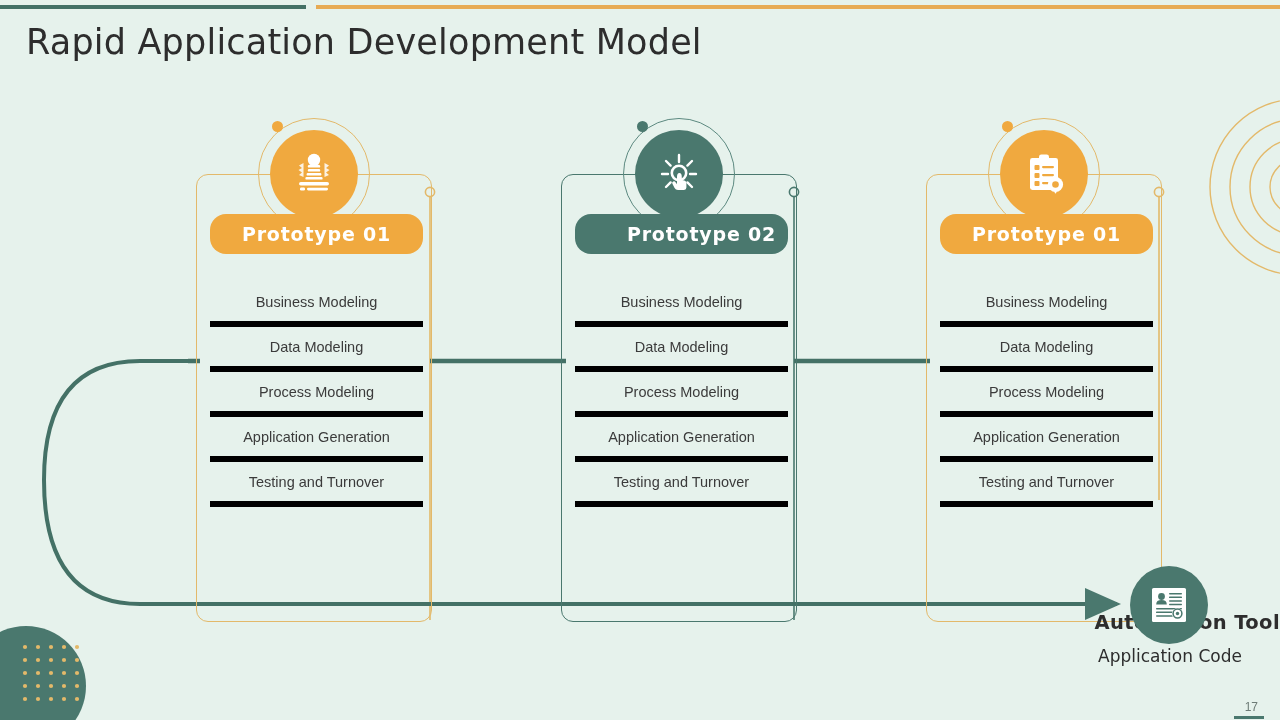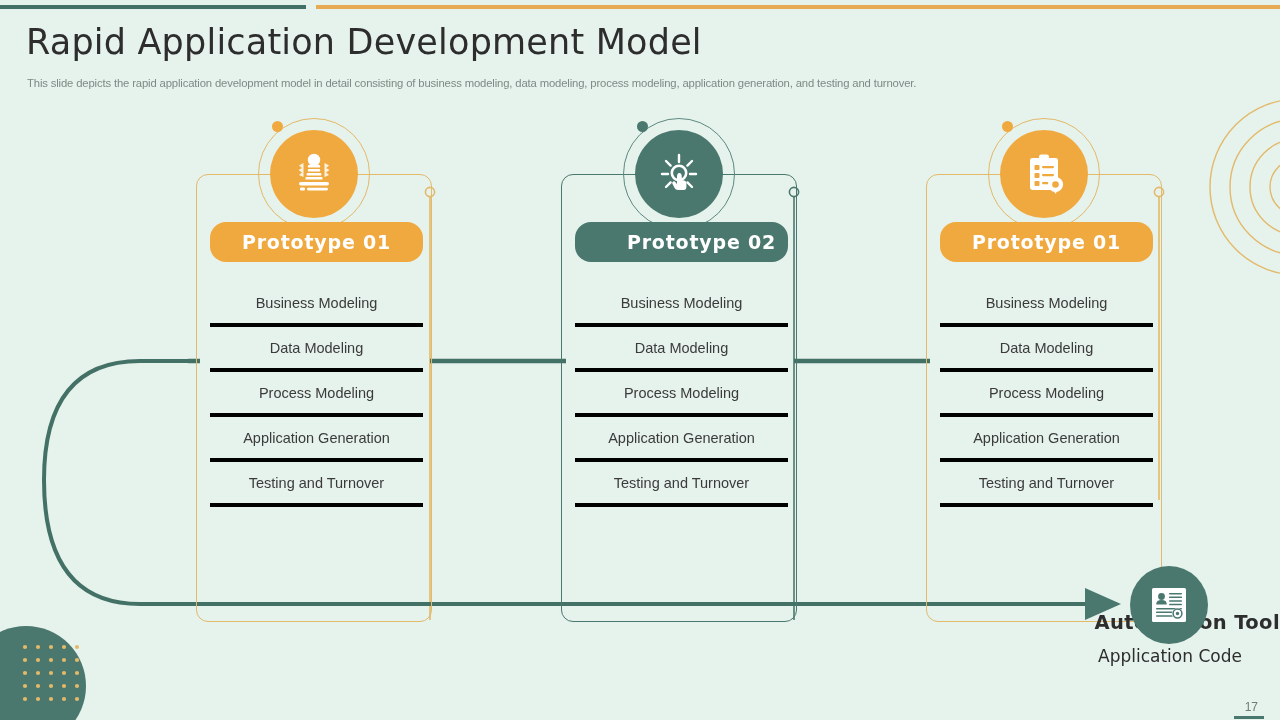--- a/index.html
+++ b/index.html
@@ -52,37 +52,37 @@
   .card-frame {
     position: absolute; left: 0; top: 60px;
     width: 236px; height: 448px;
     border-radius: 12px;
     border: 1.4px solid #e3b96a;
     background: transparent;
   }
   .card.teal .card-frame { border-color: #4a786e; }
 
   .card-badge {
-    position: absolute; left: 14px; top: 108px;
+    position: absolute; left: 14px; top: 100px;
     width: 213px; height: 40px;
     border-radius: 16px;
     background: #f0a93f;
     display: flex; align-items: center; justify-content: center;
     color: #ffffff; font-size: 19px; font-weight: bold;
     letter-spacing: .8px;
     font-family: "DejaVu Sans", sans-serif;
   }
   .card.teal .card-badge { background: #4a786e; padding-left: 40px; }
 
   .card-list { position: absolute; left: 14px; top: 168px; width: 213px; }
   .card-list .row {
     height: 45px;
     display: flex; align-items: center; justify-content: center;
     font-size: 14.5px; color: #3b3b3b;
-    border-bottom: 4px solid #000000;
+    border-bottom: 6px solid #000000;
   }
 
   
   .medallion {
     position: absolute; left: 58px; top: 0;
     width: 120px; height: 120px;
   }
   .med-ring {
     position: absolute; left: 4px; top: 4px;
     width: 112px; height: 112px; border-radius: 50%;
@@ -138,21 +138,20 @@
 </style>
 </head>
 <body>
 
 <div id="slide">
 
   <div class="rule rule-teal"></div>
   <div class="rule rule-orange"></div>
 
   <h1 id="page-title">Rapid Application Development Model</h1>
-  <p id="page-subtitle">This slide depicts the rapid application development model in detail consisting of business modeling, data modeling, process modeling, application generation, and testing and turnover.</p>
 
   <svg class="deco" id="deco-rings" width="160" height="190" viewBox="0 0 160 190">
     <g fill="none" stroke="#e3b96a" stroke-width="1.4">
       <circle cx="116" cy="95" r="88"></circle>
       <circle cx="116" cy="95" r="68"></circle>
       <circle cx="116" cy="95" r="48"></circle>
       <circle cx="116" cy="95" r="28"></circle>
     </g>
   </svg>
 

